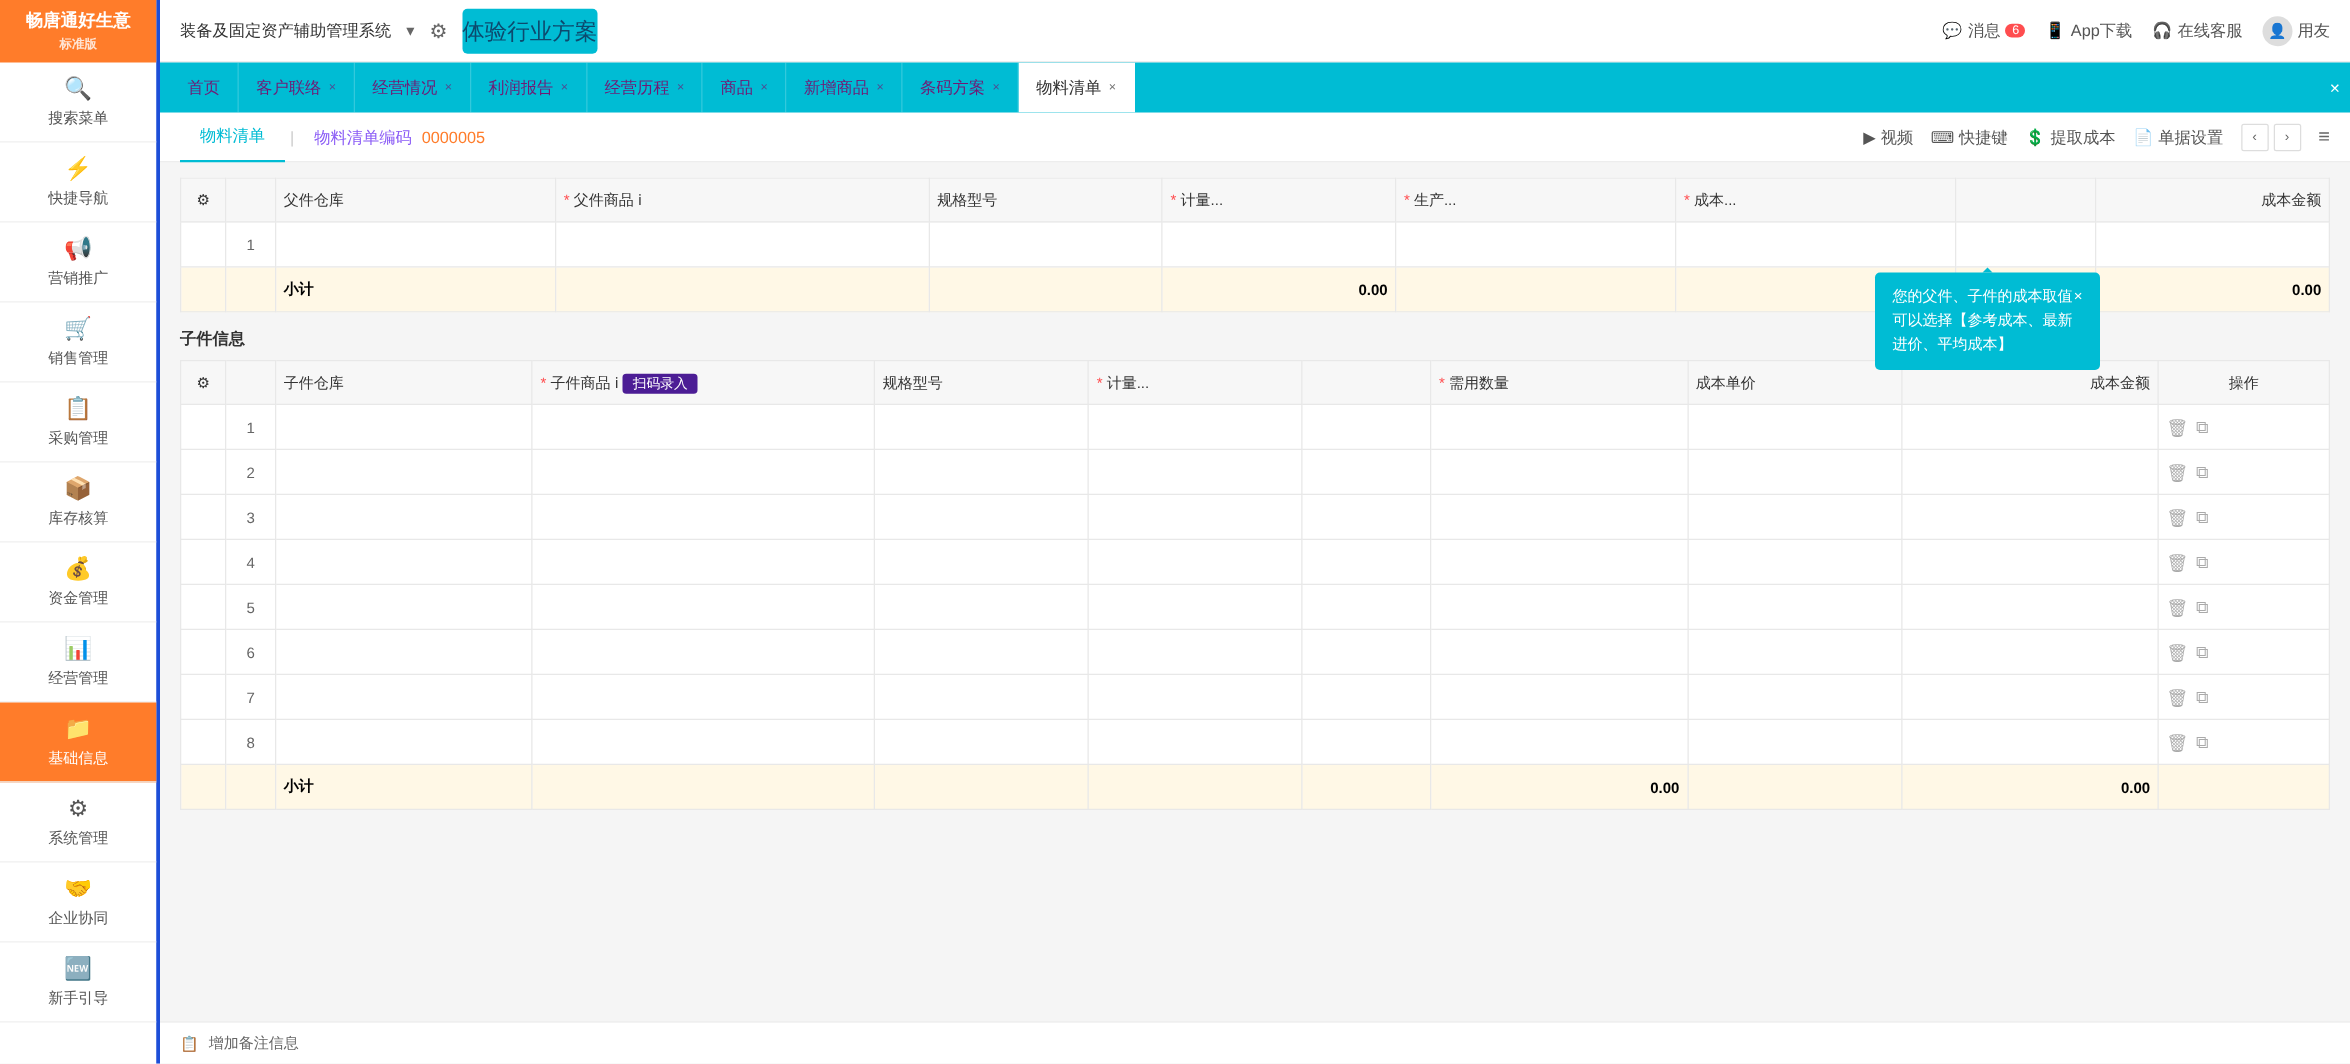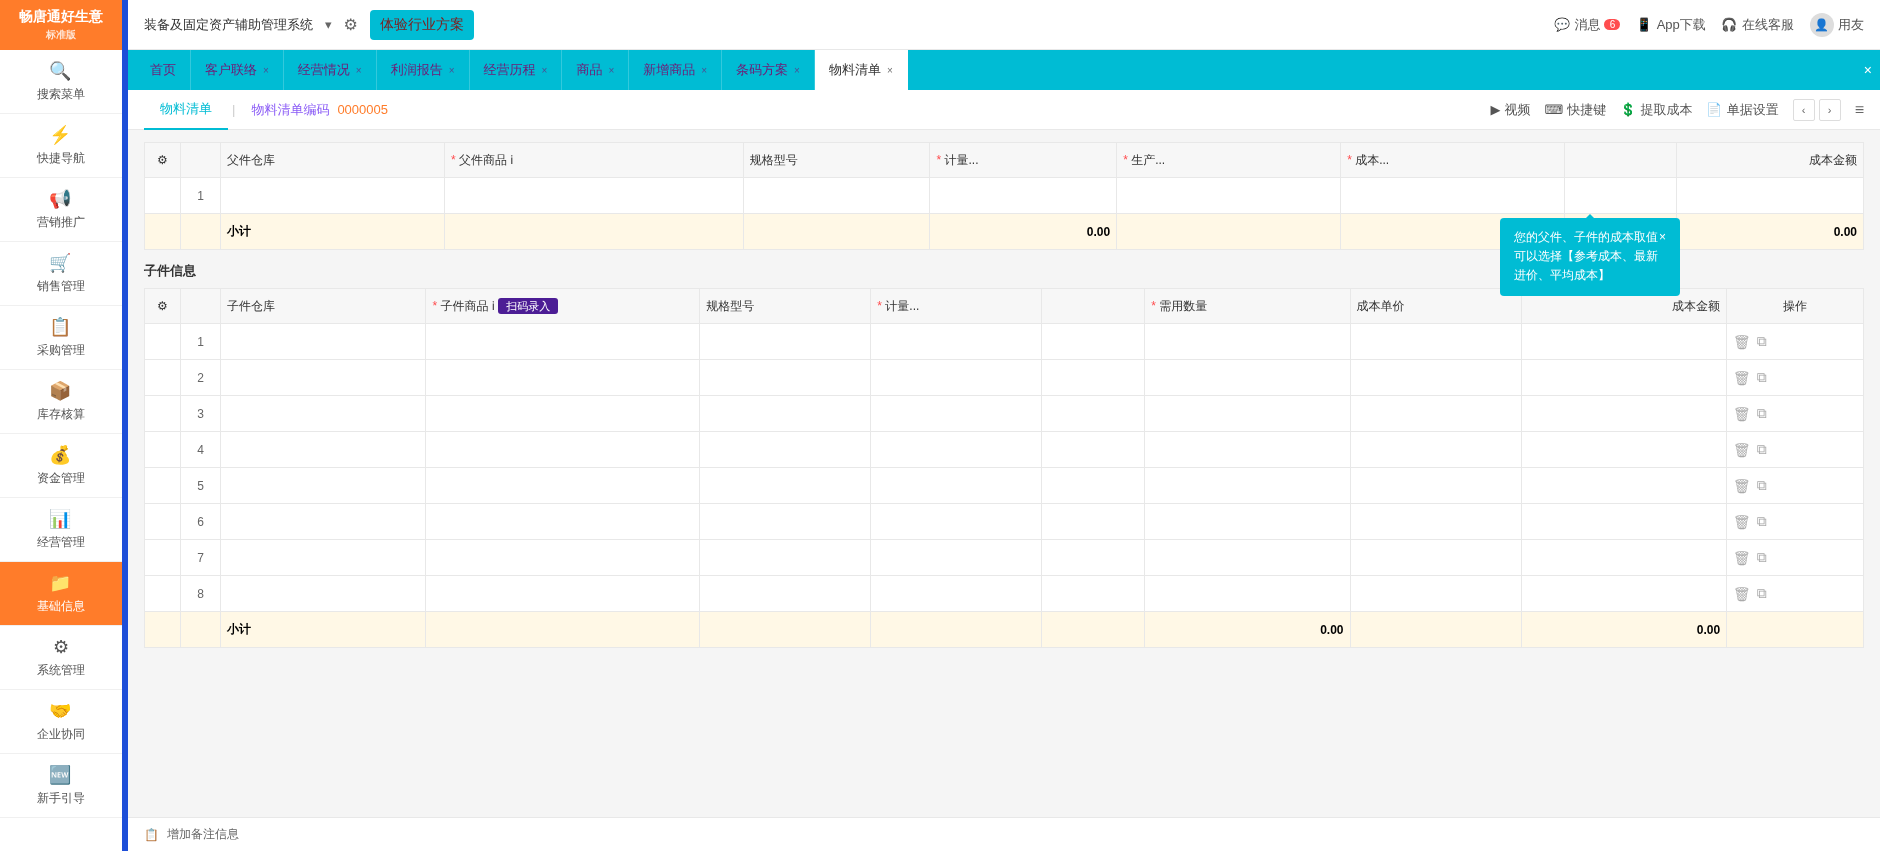--- a/index.html
+++ b/index.html
@@ -4,21 +4,21 @@
   <style>
     * { box-sizing: border-box; margin: 0; padding: 0; }
     body { font-family: 'Microsoft YaHei', Arial, sans-serif; font-size: 13px; background: #f5f5f5; display: flex; height: 851px; overflow: hidden; }
 
     
     .sidebar {
       width: 128px;
       background: #fff;
       display: flex;
       flex-direction: column;
-      border-right: 6px solid #1d4ed8;
+      border-right: 3px solid #1d4ed8;
       flex-shrink: 0;
     }
     .sidebar-logo {
       background: #ff7c2a;
       height: 50px;
       display: flex;
       align-items: center;
       justify-content: center;
       color: #fff;
       font-size: 14px;
@@ -55,21 +55,21 @@
       height: 50px;
       display: flex;
       align-items: center;
       padding: 0 16px;
       border-bottom: 1px solid #e8e8e8;
       gap: 12px;
     }
     .header-actions { display: flex; align-items: center; gap: 16px; color: #555; font-size: 13px; }
     .header-btn { display: flex; align-items: center; gap: 4px; cursor: pointer; }
     .badge { background: #ff4d4f; color: #fff; border-radius: 10px; font-size: 10px; padding: 0 5px; min-width: 16px; text-align: center; }
-    .experience-btn { background: #00bcd4; color: #7f1d1d; padding: 6px 10px; border-radius: 4px; cursor: pointer; font-size: 14px; }
+    .experience-btn { background: #00bcd4; color: #0c4a6e; padding: 6px 0; border-radius: 4px; cursor: pointer; font-size: 18px; }
     .gear-btn { color: #666; cursor: pointer; font-size: 16px; }
 
     
     .nav-tabs {
       background: #00bcd4;
       display: flex;
       align-items: center;
       height: 40px;
       padding: 0 8px;
       gap: 0;

